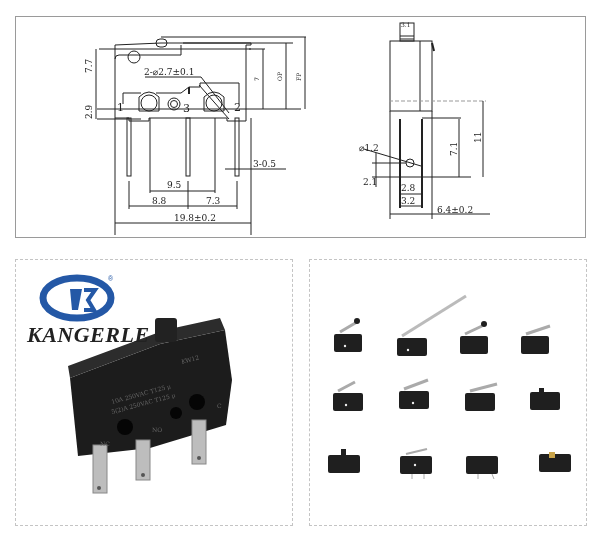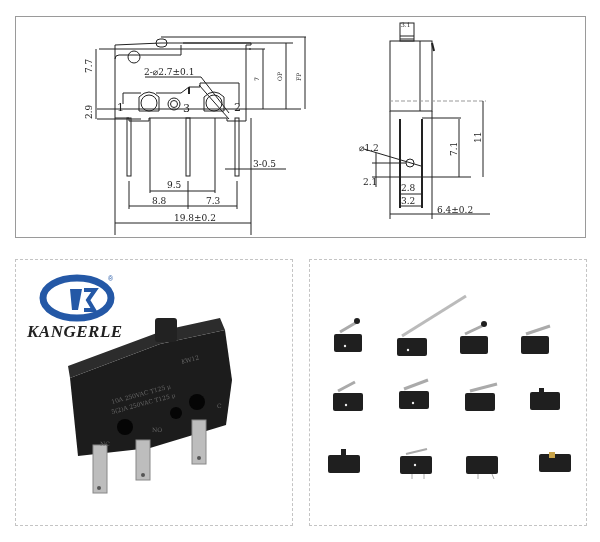--- a/index.html
+++ b/index.html
@@ -2,21 +2,21 @@
 <html><head>
 <meta charset="utf-8">
 <style>
   html, body { margin:0; padding:0; background:#ffffff; }
   body { width:600px; height:542px; position:relative; overflow:hidden; font-family:"DejaVu Serif", serif; }
   .frame-top { position:absolute; left:15px; top:16px; width:571px; height:222px; border:1px solid #9a9a9a; border-top:1px solid #9a9a9a; background:#fff; box-sizing:border-box; }
   .panel { position:absolute; top:259px; width:278px; height:267px; border:1px dashed #c4c4c4; box-sizing:border-box; background:#fff; }
   .panel.left { left:15px; }
   .panel.right { left:309px; }
   svg text { font-family:"DejaVu Serif", serif; }
-  .brand { position:absolute; left:27px; top:322px; font-family:"Liberation Serif", serif; font-style:italic; font-weight:bold; font-size:17px; color:#222; letter-spacing:0.5px; }
+  .brand { position:absolute; left:27px; top:322px; font-family:"Liberation Serif", serif; font-style:italic; font-weight:bold; font-size:22px; color:#222; letter-spacing:0.5px; }
   .reg { position:absolute; left:108px; top:275px; font-size:7px; color:#2458a6; font-family:"Liberation Sans", sans-serif; }
 </style>
 </head>
 <body>
 
 <div class="frame-top">
   <svg width="571" height="222" viewBox="15 16 571 222">
     <g stroke="#222" stroke-width="1" fill="none">
 
       <path d="M114 44 L114 117 L128 117 L128 120 L148 120 L148 117 L226 117 L226 120 L245 120 L245 44 L250 44 L250 42 L164 42 L160 42 Z"></path>

